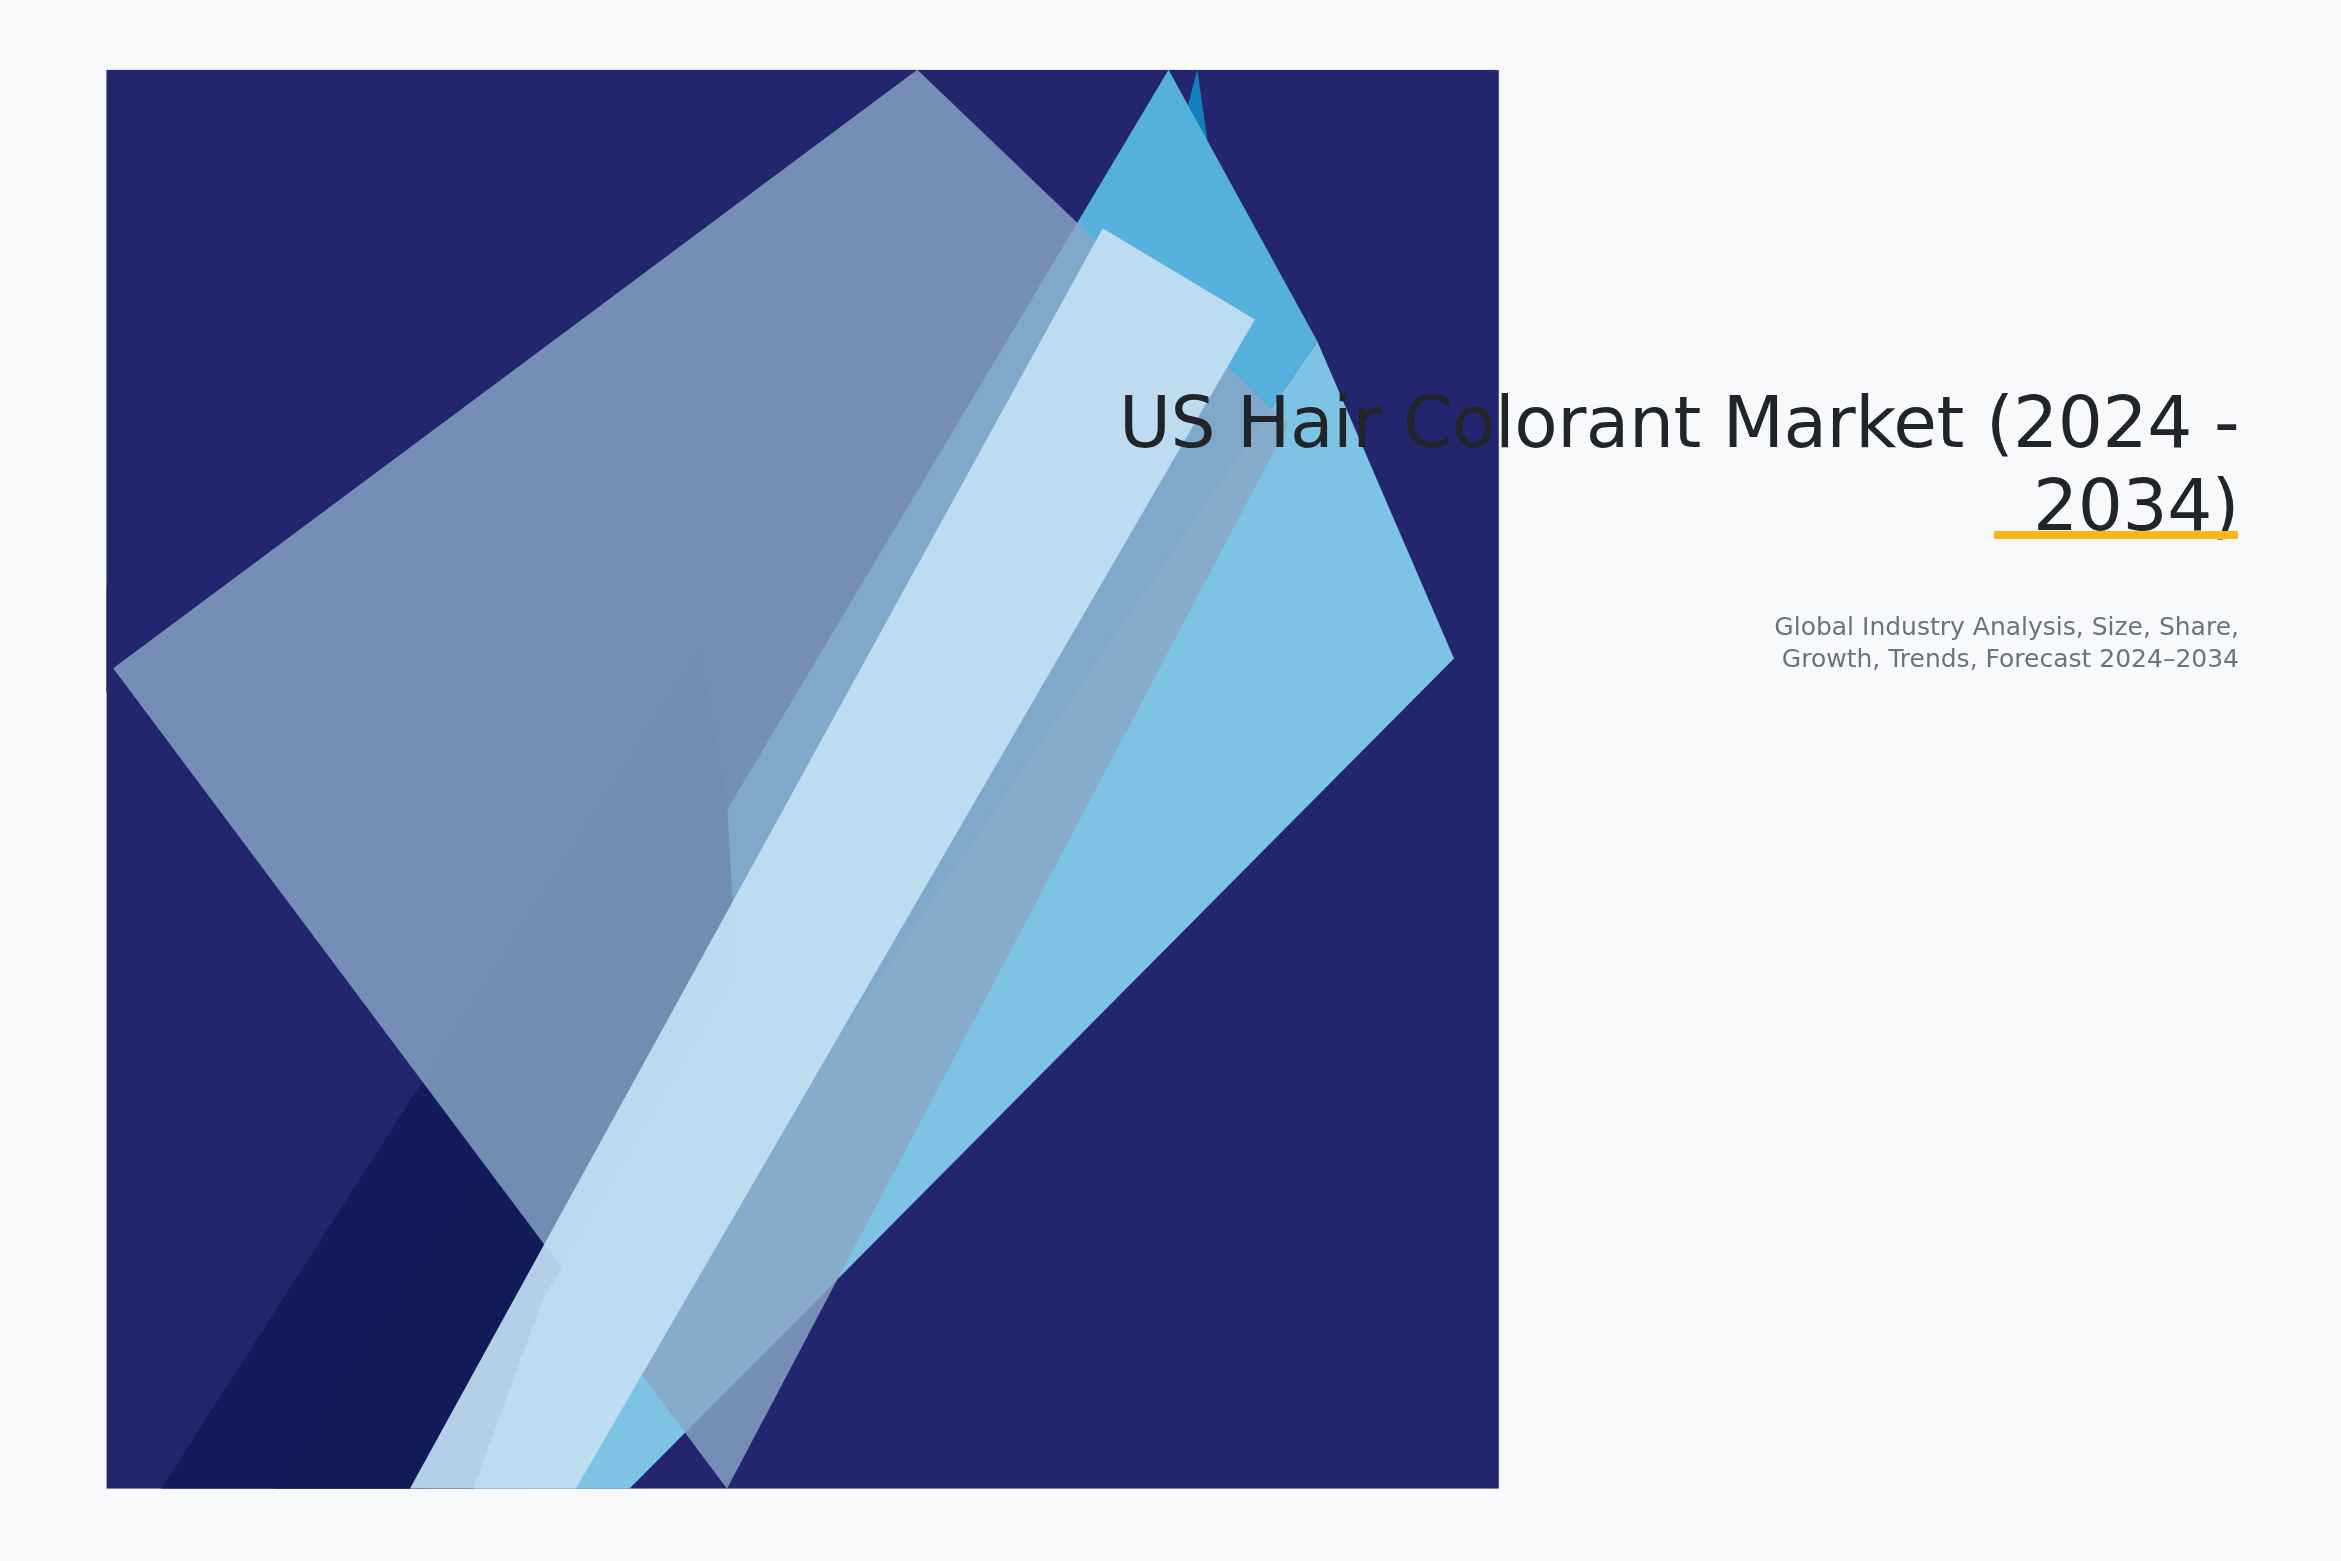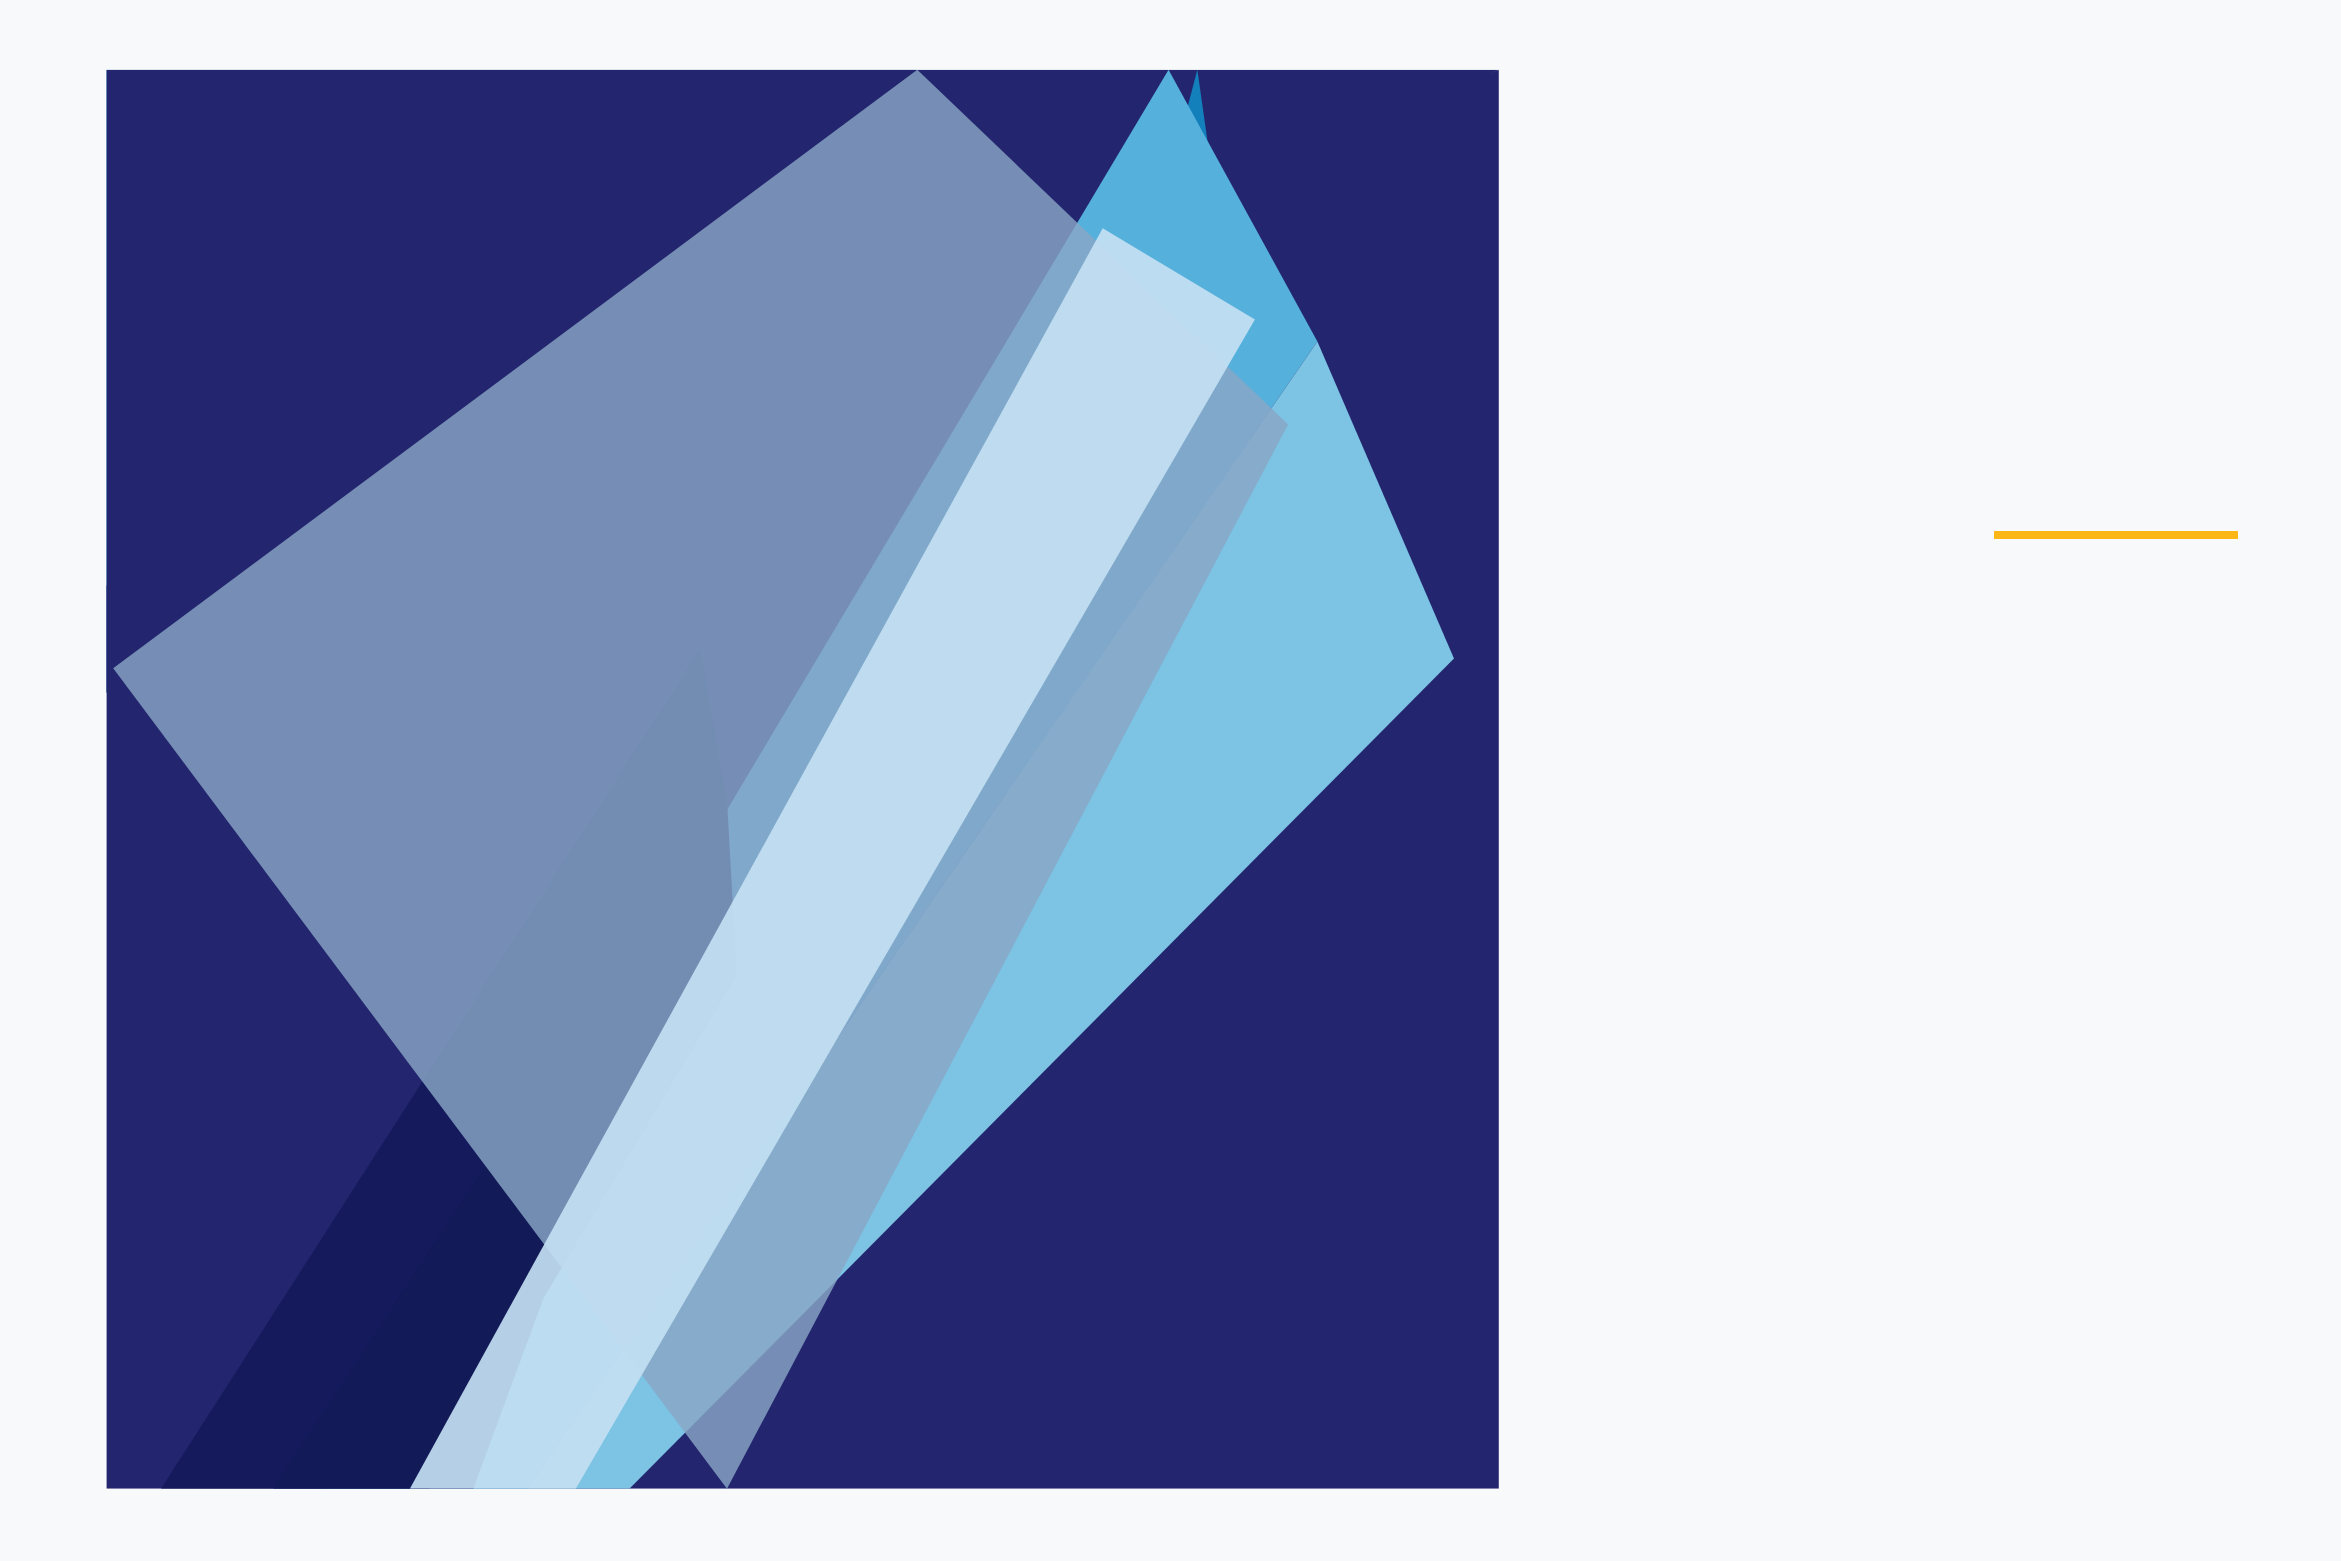--- a/index.html
+++ b/index.html
@@ -110,17 +110,23 @@
     <g clip-path="url(#panel-clip)">
       <polygon points="1880,143 2640,870 1490,3052 232,1370" fill="#89A6C6" opacity="0.82"></polygon>
     </g>
 
     <g clip-path="url(#wide-clip)">
       <polygon points="2260,468 2572,655 1180,3052 840,3052" fill="#C3DFF2" opacity="0.92"></polygon>
     </g>
 
   </svg>
 
+  <div id="text-block">
+    <h1 id="page-title">US Hair Colorant Market (2024 -
+2034)</h1>
+    <p id="page-subtitle">Global Industry Analysis, Size, Share,
+Growth, Trends, Forecast 2024–2034</p>
+  </div>
 
   <div id="title-accent-bar"></div>
 
 </div>
 
 
 </body></html>

